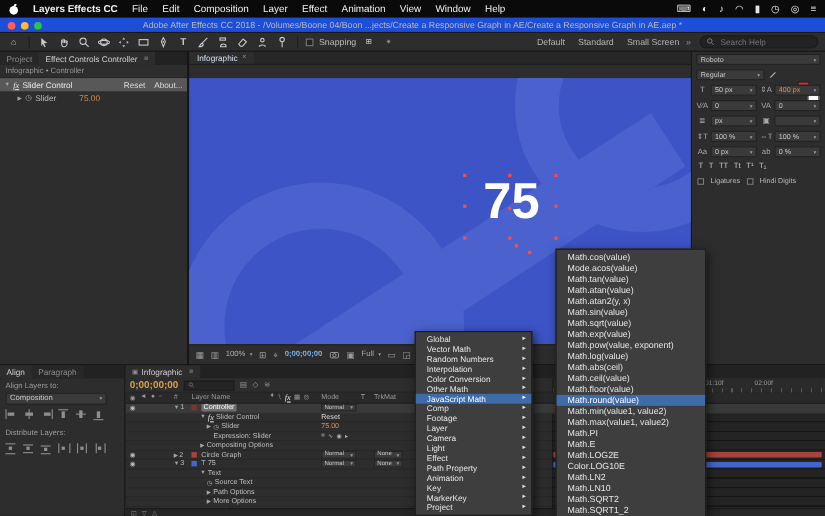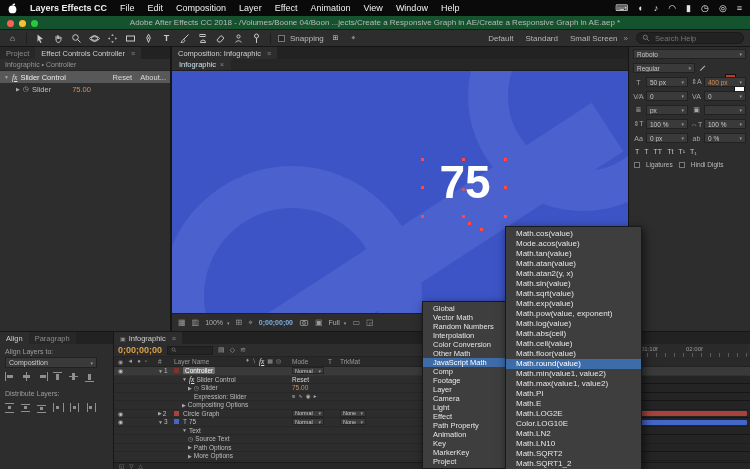--- a/index.html
+++ b/index.html
@@ -11,21 +11,21 @@
 
   
   .menubar{position:absolute;top:0;left:0;right:0;height:16px;background:#0a0a0a;display:flex;
            align-items:center;gap:13px;padding:0 8px;font-size:9px;color:#f0f0f0;z-index:5;}
   .menubar .app{font-weight:bold;}
   .mb-item{white-space:nowrap;}
   .mb-right{margin-left:auto;display:flex;gap:10px;font-size:9px;color:#e4e4e4;align-items:center;}
   .mb-ic{font-size:9px;}
 
   
-  .titlebar{position:absolute;top:16px;left:0;right:0;height:14px;background:#14532d;
+  .titlebar{position:absolute;top:16px;left:0;right:0;height:14px;background:#1d4ed8;
             border-bottom:1px solid #181818;display:flex;align-items:center;justify-content:center;
             font-size:8px;color:#b9b9b9;z-index:5;}
   .lights{position:absolute;left:7px;top:4px;display:flex;gap:5px;}
   .light{width:7px;height:7px;border-radius:50%;}
   .lr{background:var(--traffic-red)}.ly{background:var(--traffic-yellow)}.lg{background:var(--traffic-green)}
 
   
   .toolbar{position:absolute;top:30px;left:0;right:0;height:17px;background:#2d2d2d;
            border-bottom:1px solid #151515;display:flex;align-items:center;gap:5px;padding:0 6px;
            font-size:8px;color:#bdbdbd;z-index:5;}
@@ -156,21 +156,21 @@
   .bar{position:absolute;left:0;right:3px;height:5px;border-radius:1px;}
   .b0{top:2px;background:var(--label-maroon);}
   .b5{top:44px;background:var(--label-red);}
   .b6{top:53px;background:var(--label-blue);}
   .tl-foot{position:absolute;left:0;right:0;bottom:0;height:7px;background:#262626;border-top:1px solid #191919;
            display:flex;align-items:center;gap:5px;padding-left:5px;font-size:5.5px;color:#8c8c8c;}
 
   
   .ctx{position:absolute;background:#3e3e3e;border:1px solid #191919;box-shadow:2px 3px 9px rgba(0,0,0,.6);
        z-index:50;padding:2px 0;}
-  .ctx-left{left:422px;top:301px;width:107px;}
+  .ctx-left{left:377px;top:301px;width:107px;}
   .ctx-sub{left:505px;top:226px;width:137px;}
   .cm-item{height:9px;line-height:9px;font-size:7.5px;padding:0 5px 0 10px;color:#e6e6e6;display:flex;
            align-items:center;white-space:nowrap;}
   .ctx-sub .cm-item{height:10px;line-height:10px;font-size:8px;}
   .cm-item.hl{background:var(--menu-hl);color:#fff;}
   .ctx-left .cm-item::after{content:"▸";margin-left:auto;font-size:6px;}
 </style>
 </head>
 <body>
 
@@ -324,26 +324,20 @@
     </div>
     <div class="ec-prop">
       <span class="tw">▶</span>
       <span style="font-size:7px;color:#a5a5a5;">◷</span>
       <span>Slider</span>
       <span class="ec-val">75.00</span>
     </div>
   </div>
 
   <div class="panel comp">
-    <div class="tabbar">
-      <span class="tab">
-        <span>Composition: Infographic</span>
-        <span class="hamb">≡</span>
-      </span>
-    </div>
     <div class="vtabs">
       <span class="vtab">
         <span>Infographic</span>
         <span class="x">×</span>
       </span>
     </div>
     <div class="canvas">
       <div class="ring1"></div>
       <div class="ring2"></div>
       <div class="slash"></div>

